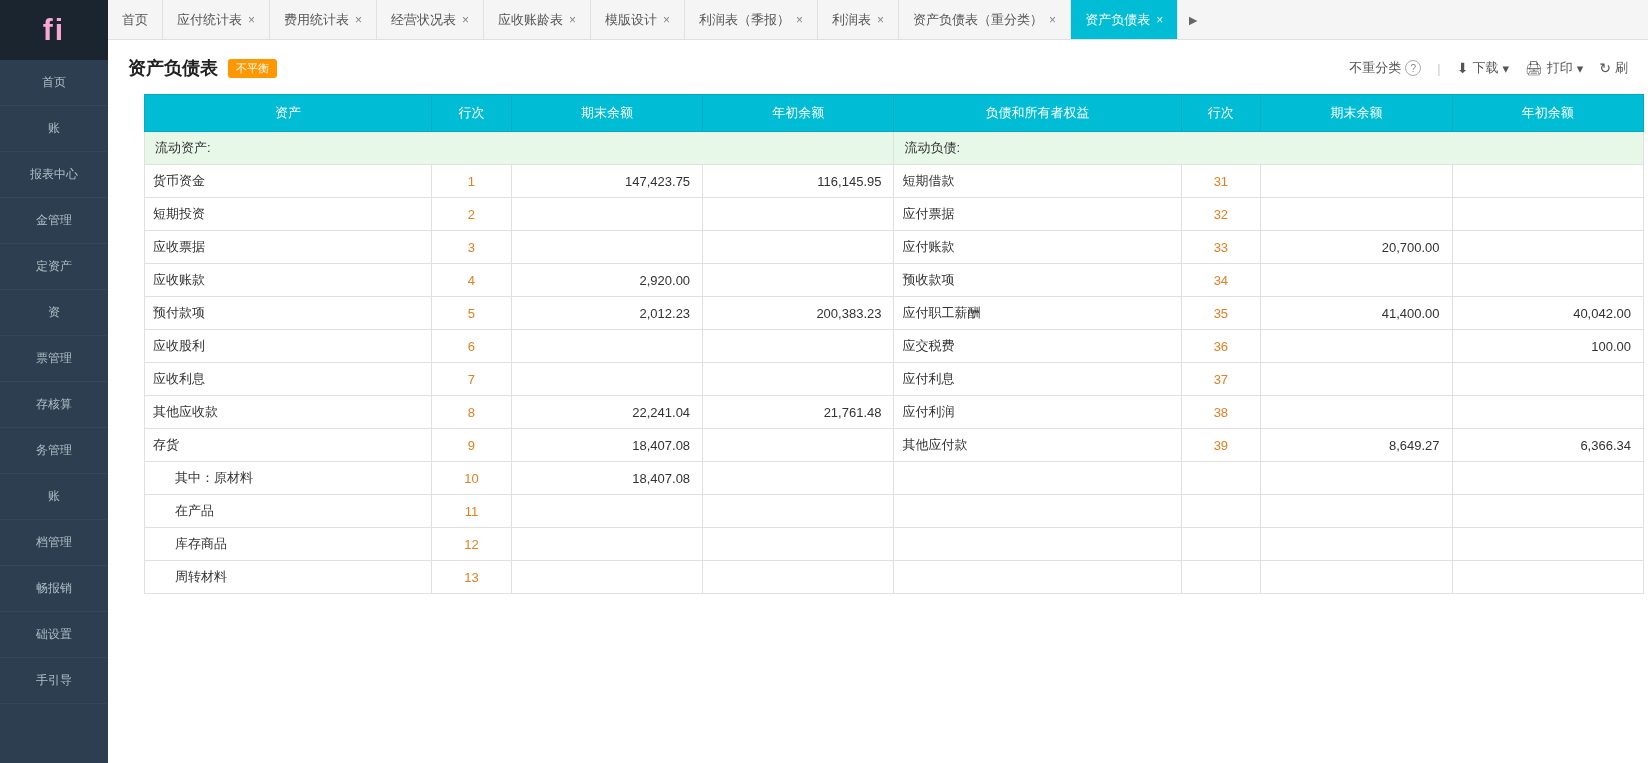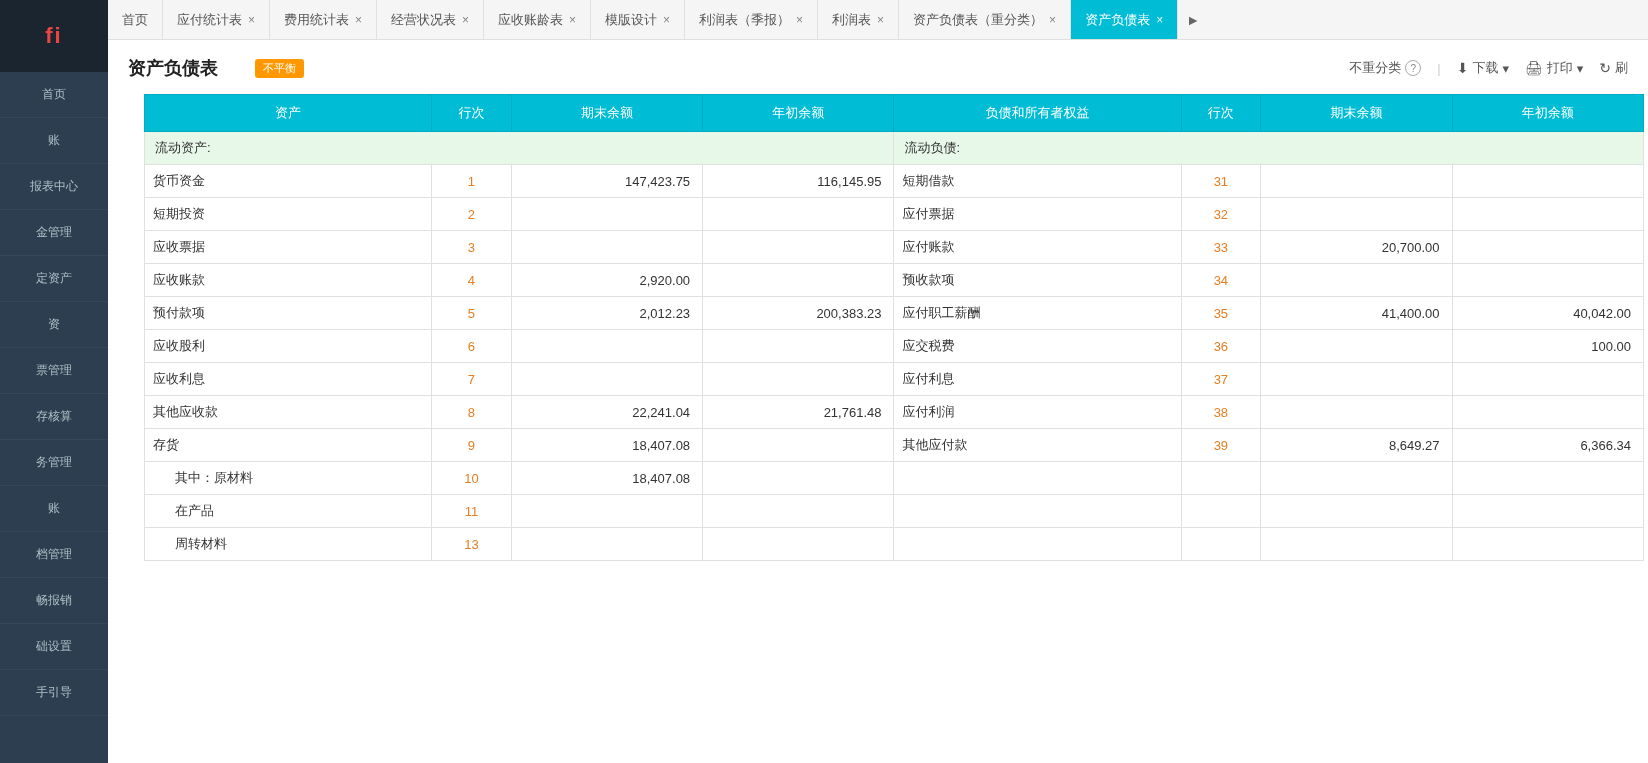--- a/index.html
+++ b/index.html
@@ -10,28 +10,28 @@
       width: 108px;
       background: #2c3e50;
       color: #cdd6df;
       display: flex;
       flex-direction: column;
       flex-shrink: 0;
       height: 100%;
       overflow-y: auto;
     }
     .sidebar-logo {
-      height: 72px;
+      height: 60px;
       background: #1a252f;
       display: flex;
       align-items: center;
       justify-content: center;
-      font-size: 22px;
+      font-size: 30px;
       font-weight: bold;
-      color: #ef4444;
+      color: #f9a8d4;
       letter-spacing: 2px;
     }
     .sidebar-item {
       padding: 14px 0;
       text-align: center;
       font-size: 12px;
       cursor: pointer;
       border-bottom: 1px solid rgba(255,255,255,0.05);
       color: #b0bec5;
     }
@@ -120,21 +120,20 @@
       font-weight: 600;
       color: #222;
     }
     .badge-unbalanced {
       background: #ff9800;
       color: #fff;
       font-size: 11px;
       padding: 2px 8px;
       border-radius: 3px;
       font-weight: 500;
-      margin-left: 27px;
     }
     .header-actions {
       display: flex;
       align-items: center;
       gap: 16px;
       font-size: 13px;
       color: #555;
     }
     .header-action-item {
       display: flex;
@@ -397,20 +396,30 @@
         <td class="text-left indent">在产品</td>
         <td class="row-num">11</td>
         <td class="num"></td>
         <td class="num"></td>
         <td class="text-left"></td>
         <td class="row-num"></td>
         <td class="num"></td>
         <td class="num"></td>
       </tr>
           <tr>
+        <td class="text-left indent">库存商品</td>
+        <td class="row-num">12</td>
+        <td class="num"></td>
+        <td class="num"></td>
+        <td class="text-left"></td>
+        <td class="row-num"></td>
+        <td class="num"></td>
+        <td class="num"></td>
+      </tr>
+          <tr>
         <td class="text-left indent">周转材料</td>
         <td class="row-num">13</td>
         <td class="num"></td>
         <td class="num"></td>
         <td class="text-left"></td>
         <td class="row-num"></td>
         <td class="num"></td>
         <td class="num"></td>
       </tr>
         </tbody>

